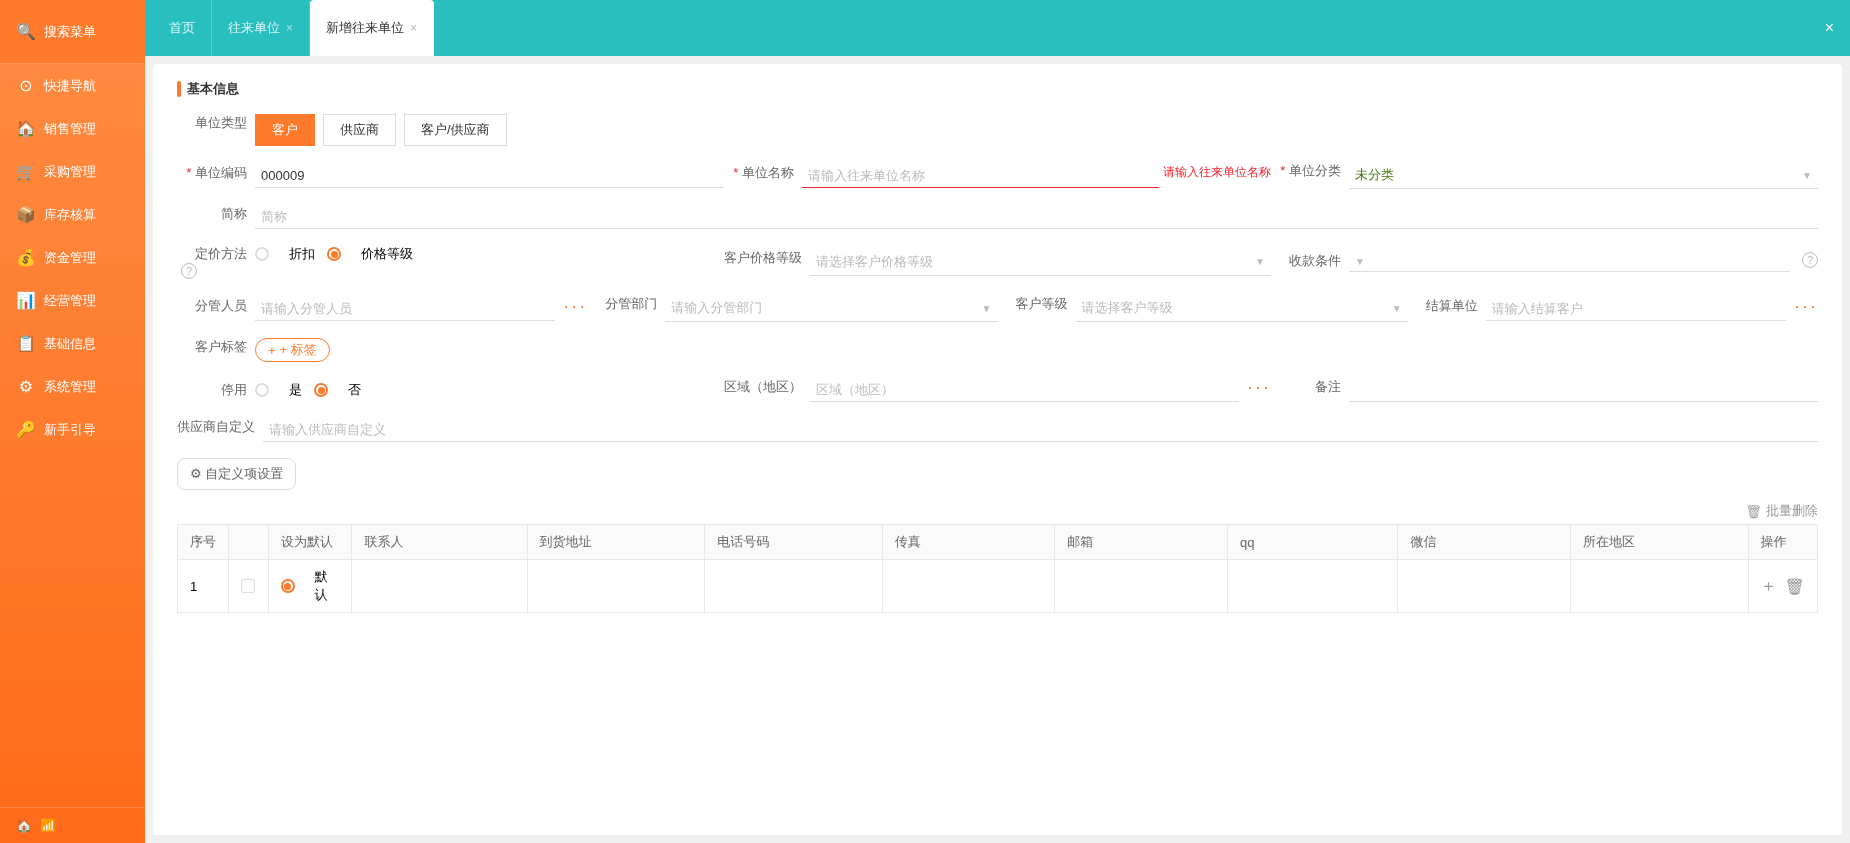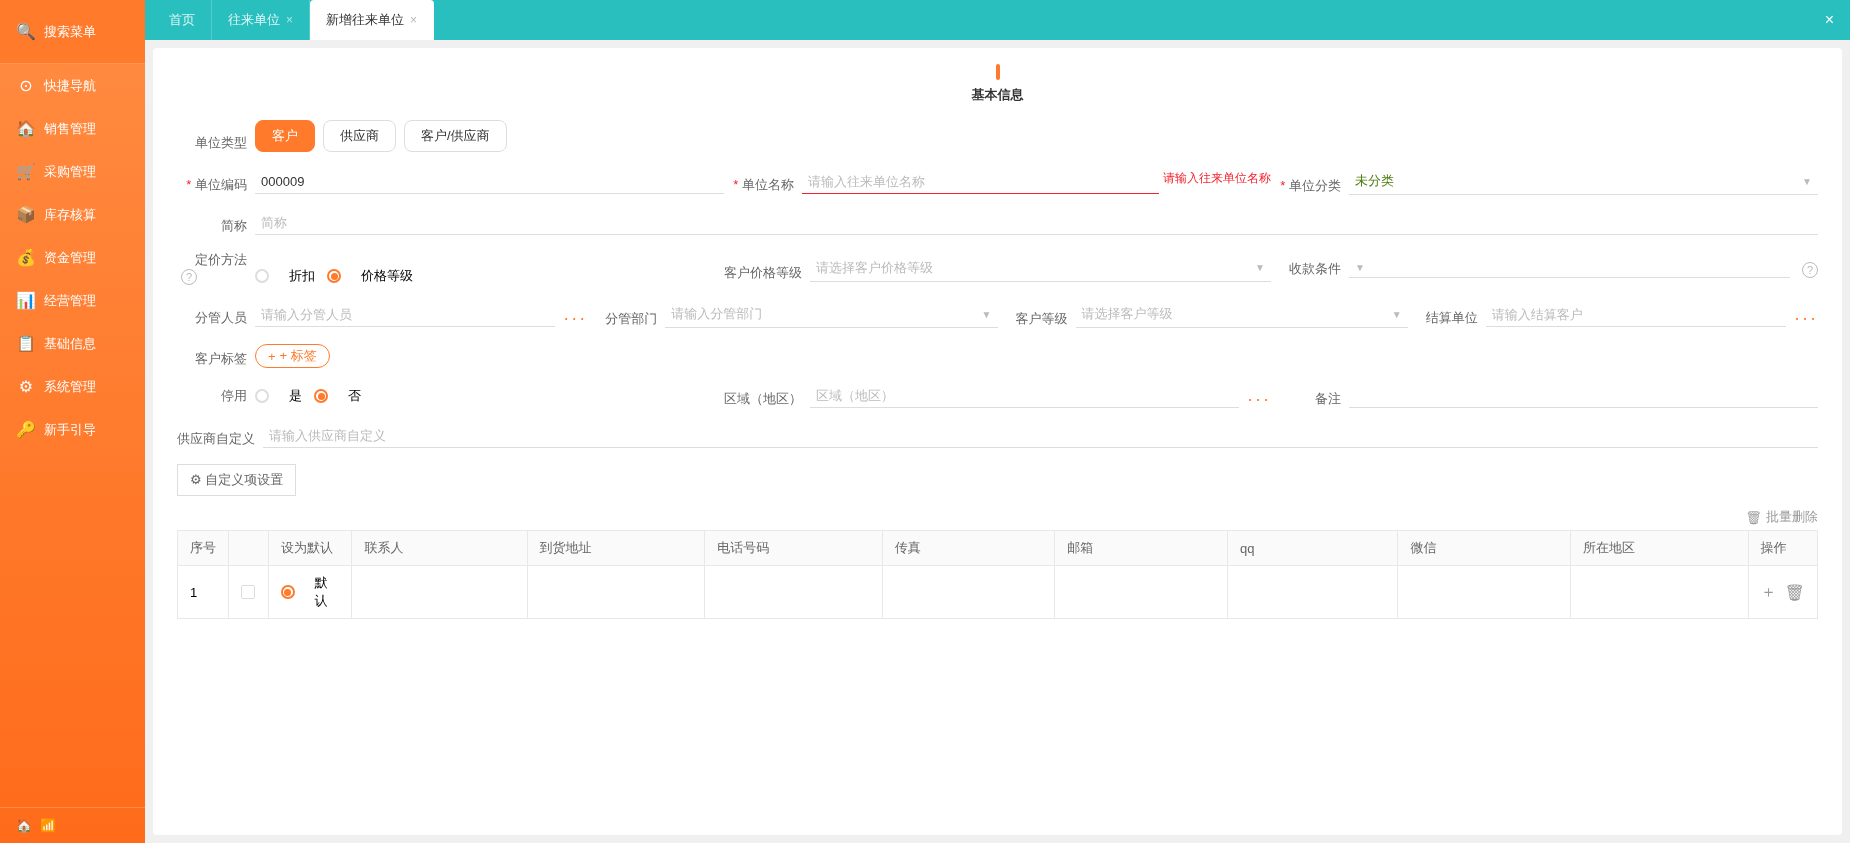--- a/index.html
+++ b/index.html
@@ -46,21 +46,21 @@
       flex-direction: column;
       background: #f0f0f0;
       overflow: hidden;
     }
 
     
     .tab-bar {
       display: flex;
       align-items: center;
       background: #2abfbf;
-      height: 40px;
+      height: 56px;
       padding: 0 8px;
     }
     .tab {
       display: flex;
       align-items: center;
       gap: 6px;
       padding: 0 16px;
       height: 100%;
       color: rgba(255,255,255,0.85);
       cursor: pointer;
@@ -99,38 +99,37 @@
 
     
     .section-header {
       display: flex;
       align-items: center;
       gap: 6px;
       margin-bottom: 16px;
       font-size: 14px;
       font-weight: bold;
       color: #333;
-      flex-direction: column;
     }
     .section-header .bar {
       width: 4px;
       height: 16px;
       background: #ff7a2a;
       border-radius: 2px;
     }
     .form-row {
       display: flex;
       align-items: center;
       margin-bottom: 16px;
       flex-wrap: wrap;
       gap: 8px 0;
     }
     .form-field {
       display: flex;
-      align-items: flex-end;
+      align-items: flex-start;
       flex: 1;
       min-width: 280px;
       gap: 8px;
     }
     .form-label {
       color: #666;
       white-space: nowrap;
       font-size: 13px;
       min-width: 70px;
       text-align: right;
@@ -166,21 +165,21 @@
     .form-select .select-text { flex: 1; color: #bbb; font-size: 13px; }
     .form-select .select-text.has-value { color: #4d7c0f; }
     .form-select .arrow { color: #bbb; font-size: 10px; }
     .unit-type-btns {
       display: flex;
       gap: 8px;
     }
     .unit-btn {
       padding: 6px 16px;
       border: 1px solid #ddd;
-      border-radius: 8px;
+      border-radius: 0;
       cursor: pointer;
       font-size: 13px;
       background: white;
       color: #333;
     }
     .unit-btn.active {
       background: #ff7a2a;
       color: white;
       border-color: #ff7a2a;
     }
@@ -245,21 +244,21 @@
       display: flex;
       align-items: center;
       gap: 4px;
     }
     .custom-settings-btn {
       display: flex;
       align-items: center;
       gap: 6px;
       border: 1px solid #ddd;
       padding: 6px 12px;
-      border-radius: 0;
+      border-radius: 8px;
       cursor: pointer;
       font-size: 13px;
       color: #666;
       background: white;
       margin-bottom: 12px;
     }
 
     
     .data-table {
       width: 100%;

